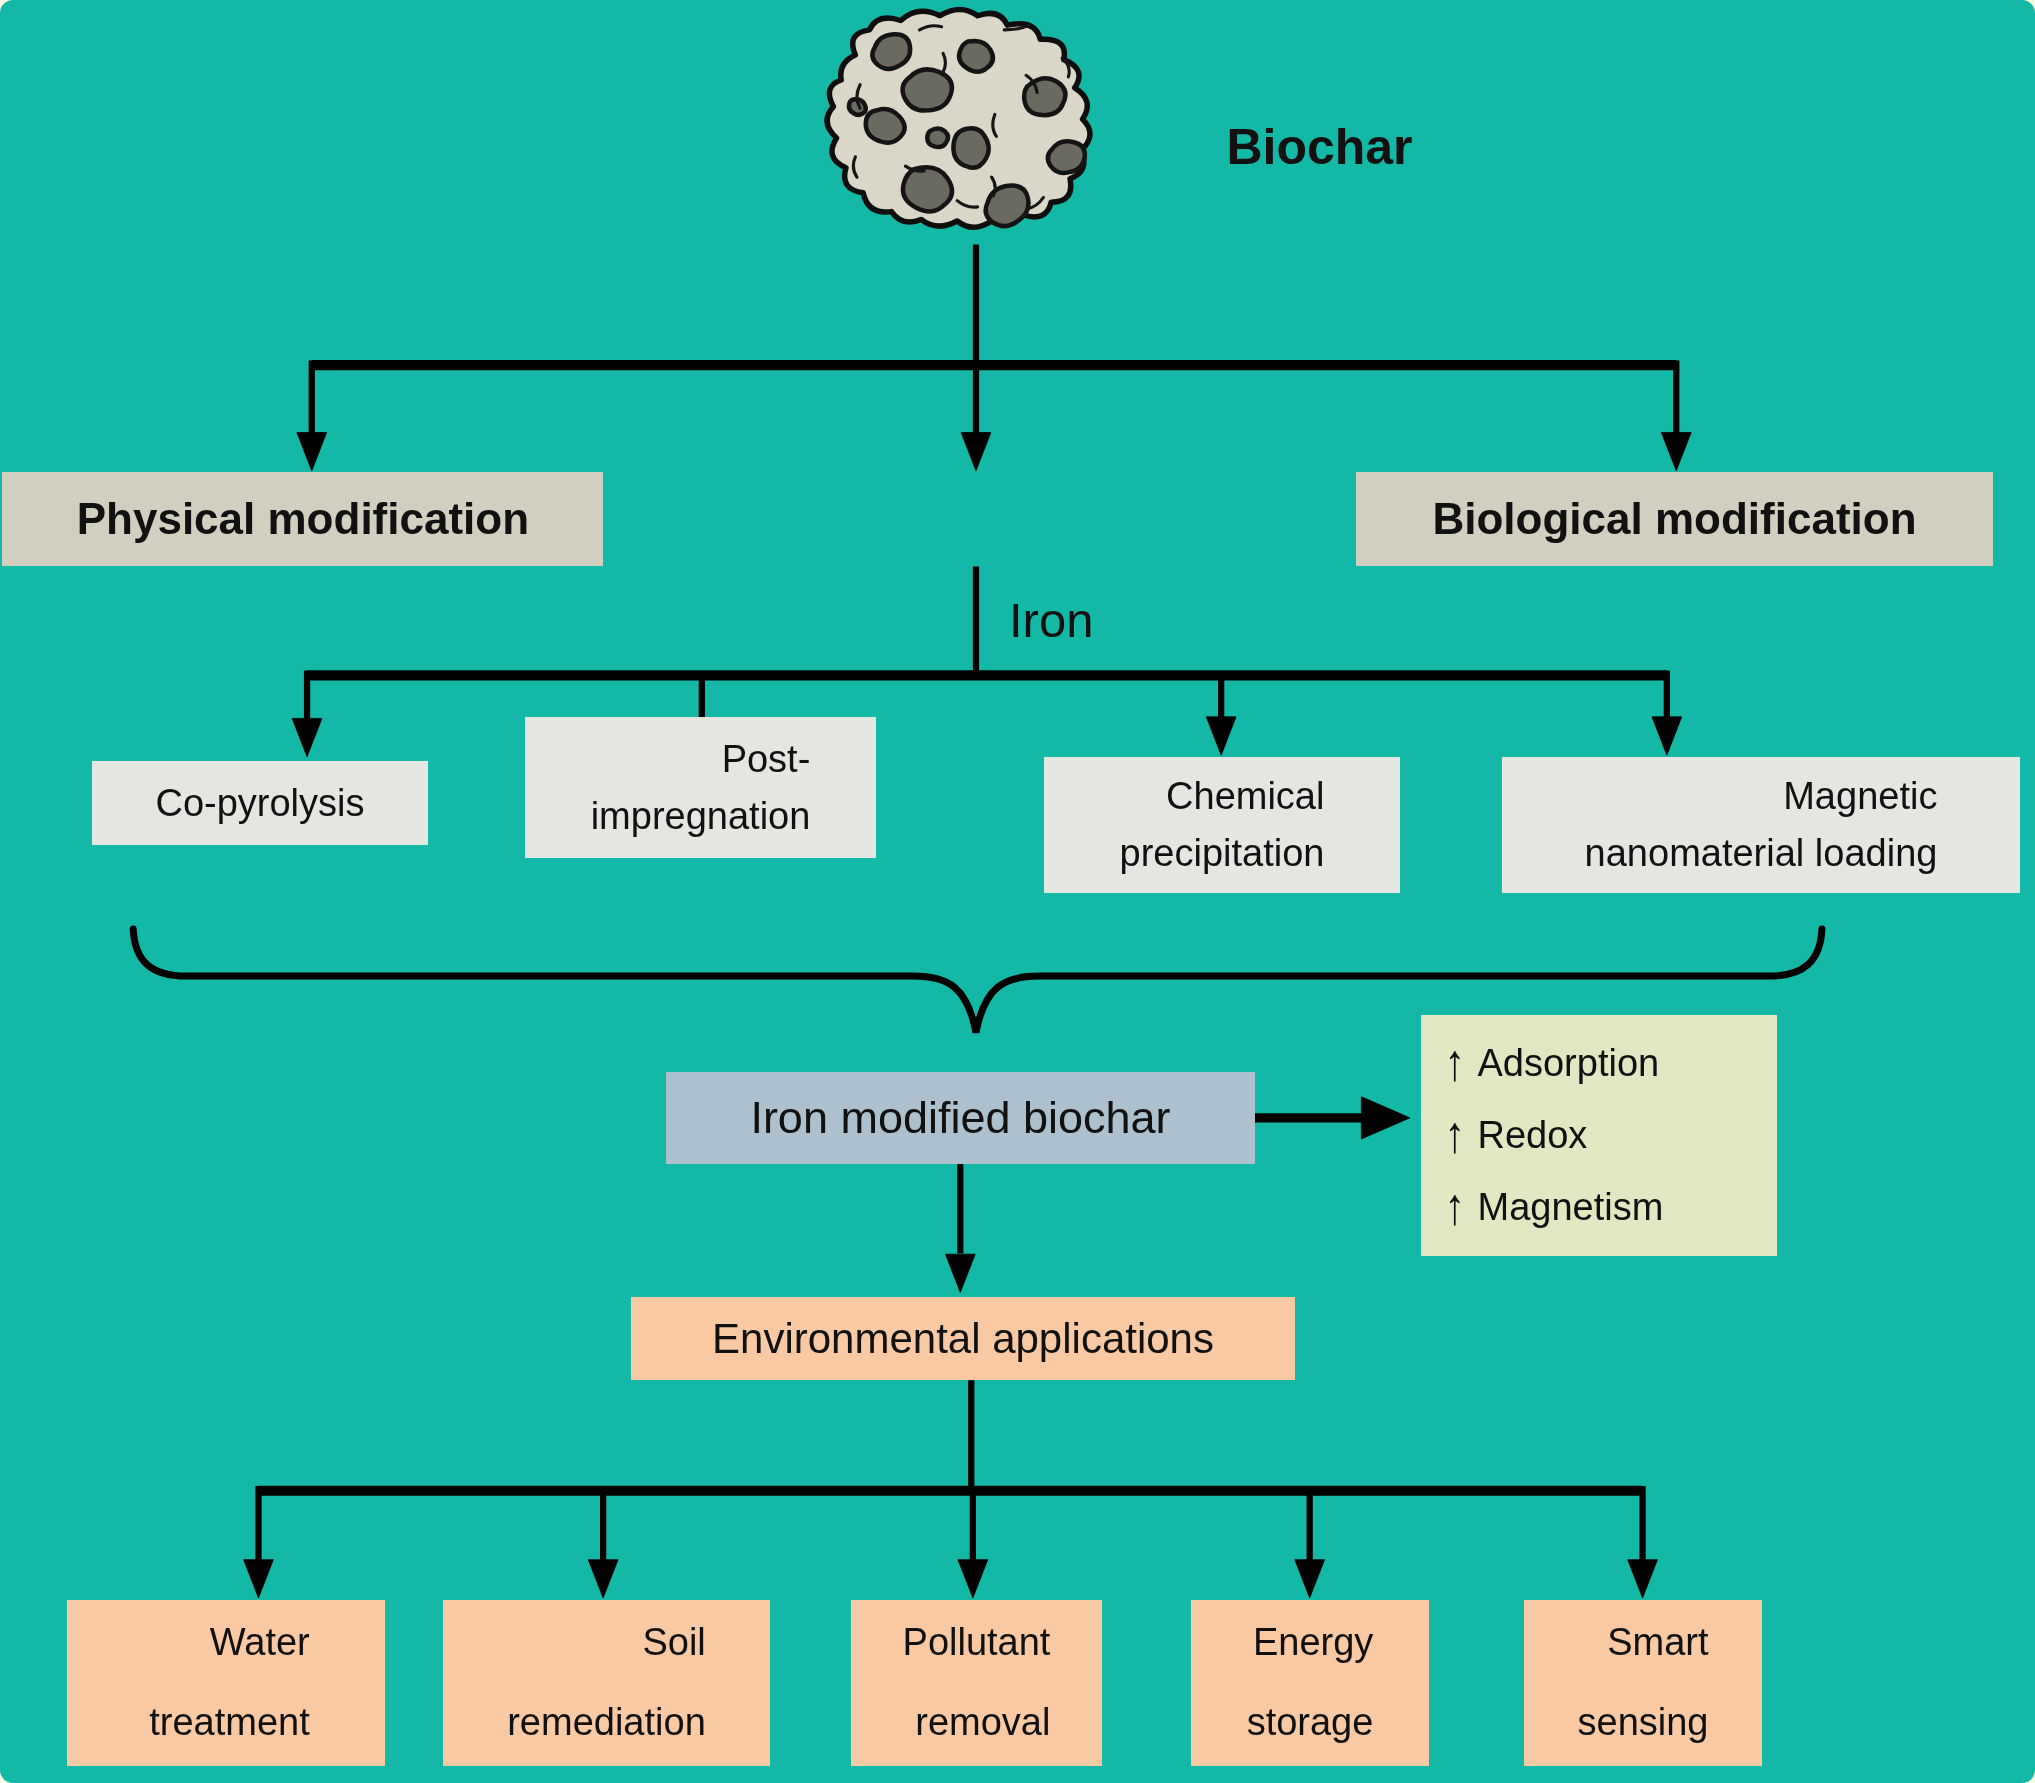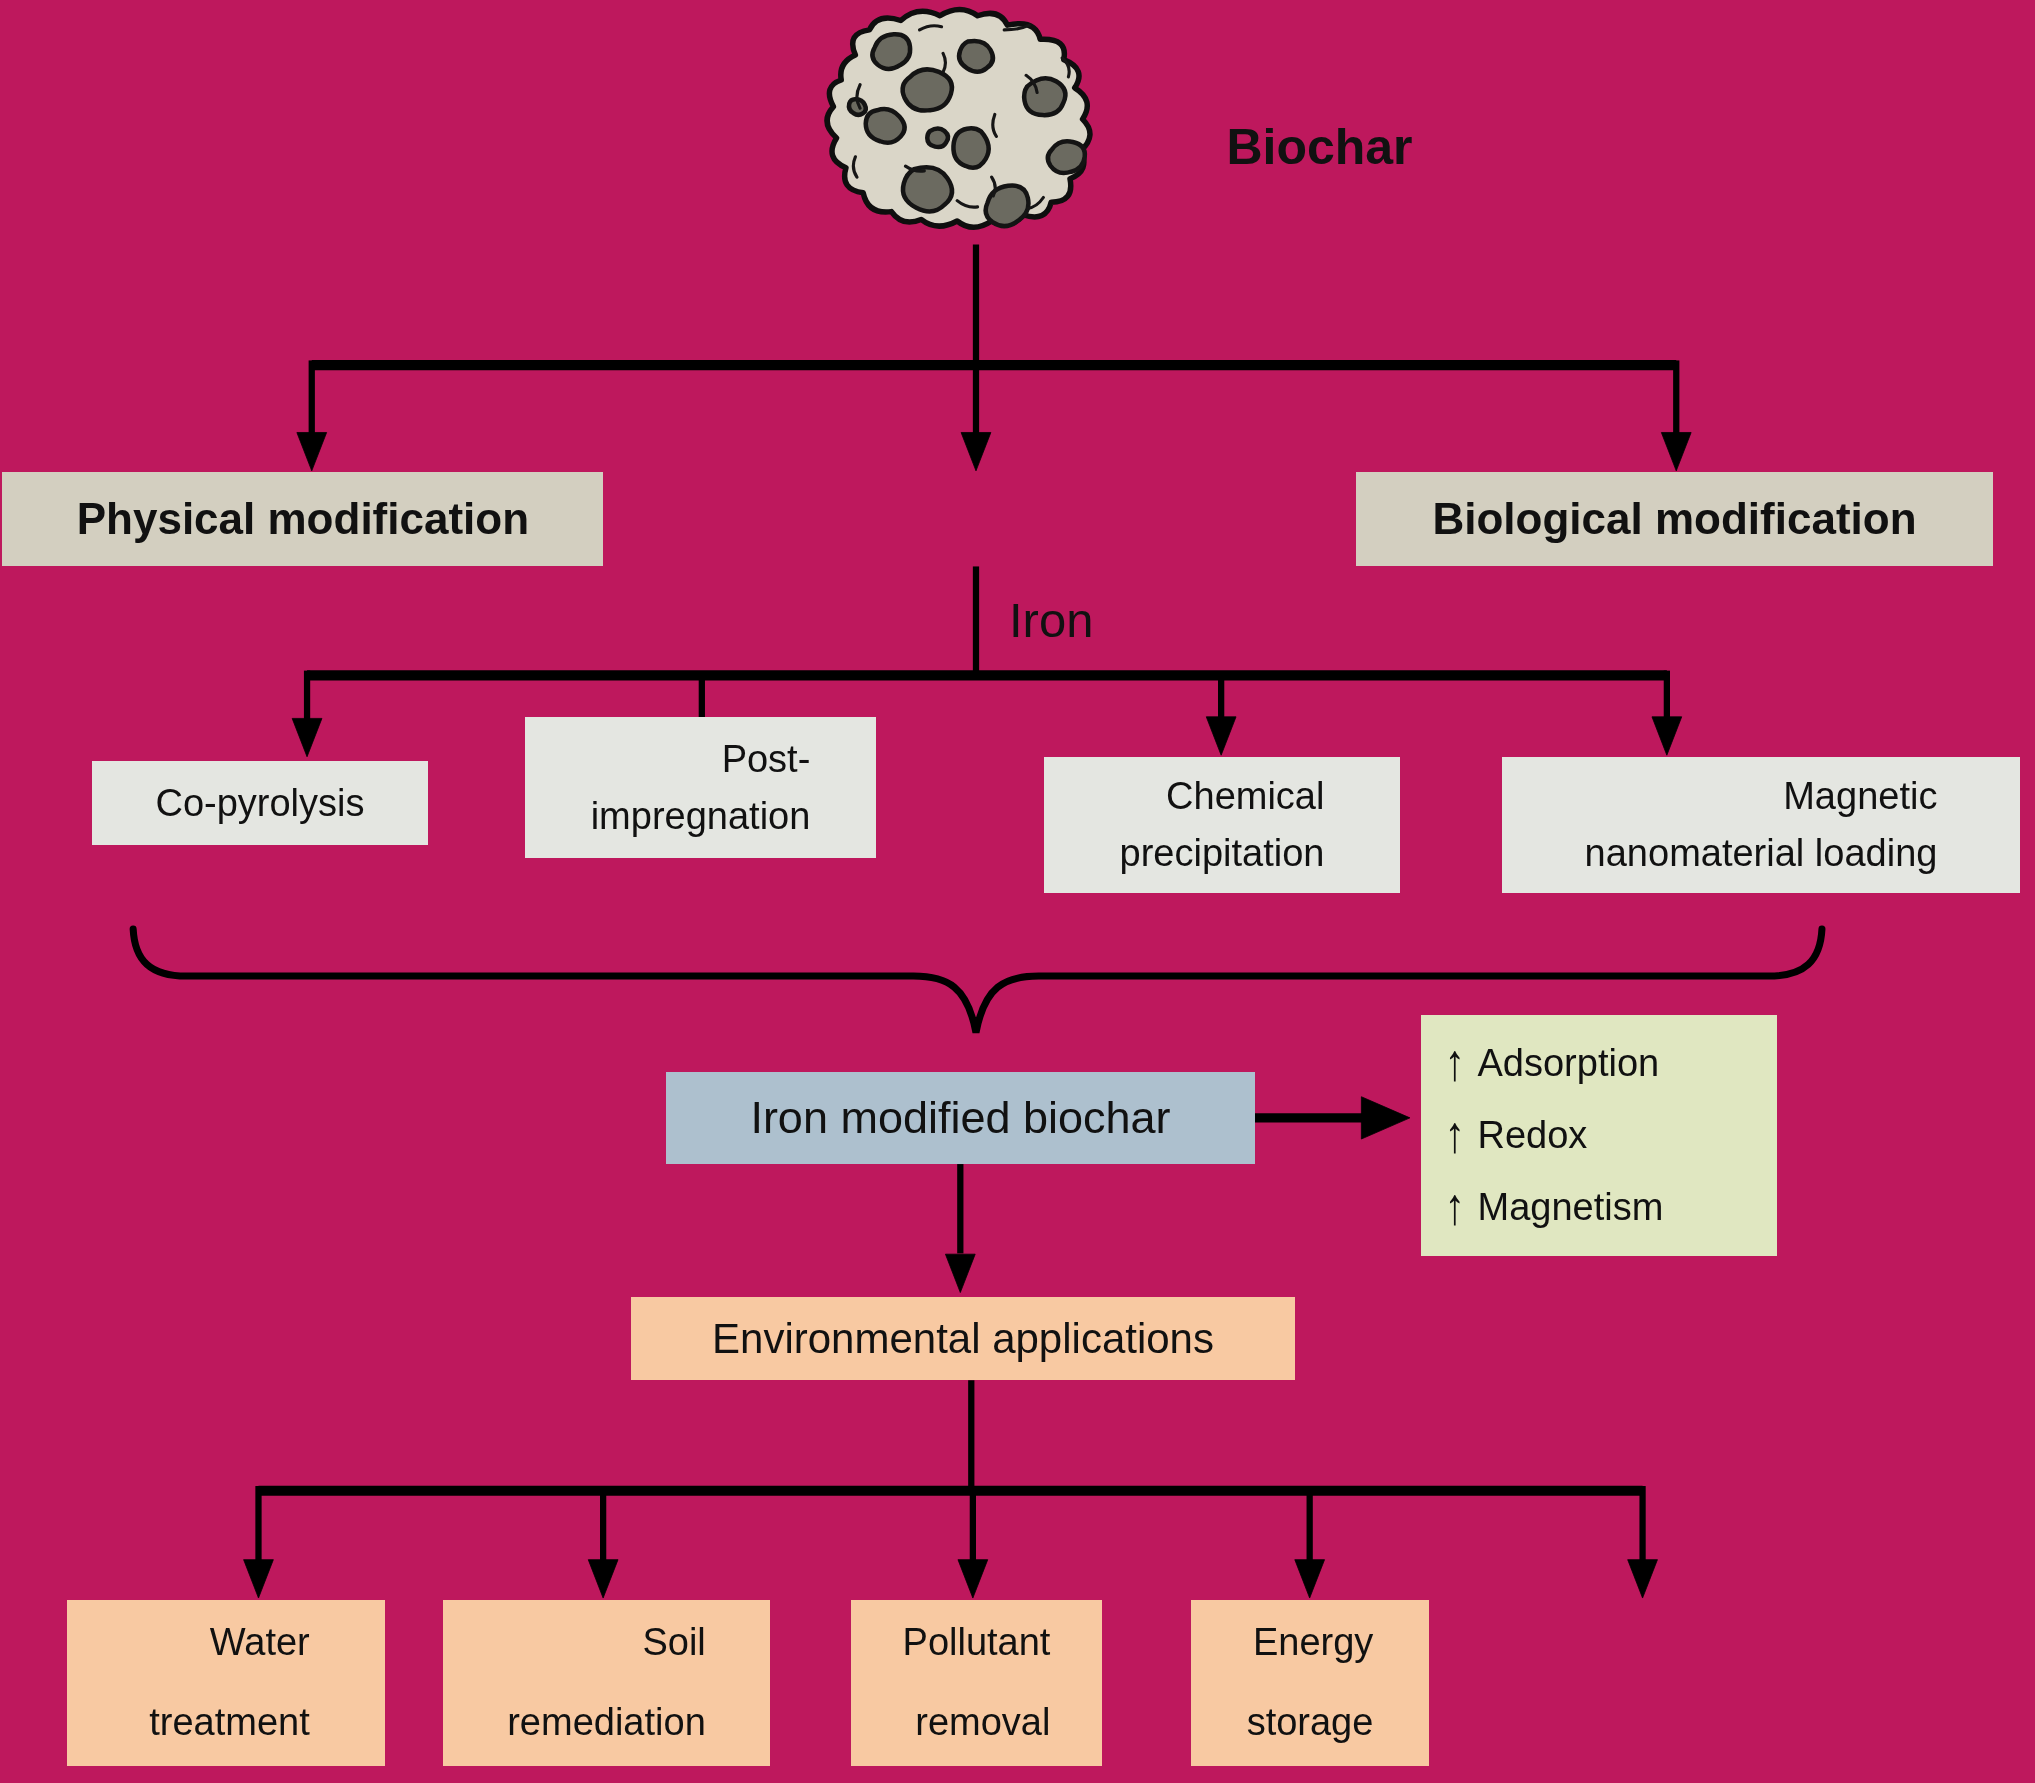--- a/index.html
+++ b/index.html
@@ -1,23 +1,24 @@
 <!DOCTYPE html>
 <html style="font-size:12.5px"><head>
 <meta charset="utf-8">
 <style>
   html, body { margin: 0; padding: 0; background: #fafae2; }
   #canvas {
     position: relative;
     width: 2035px;
     height: 1783px;
-    background: #be185d;
+    background: #14b8a6;
     font-family: "Liberation Sans", sans-serif;
     color: #111;
     overflow: hidden;
+    border-radius: 13px;
   }
   #connector-svg {
     position: absolute;
     left: 0; top: 0;
     width: 2035px; height: 1783px;
   }
   .box {
     position: absolute;
     display: flex;
     align-items: center;
@@ -204,15 +205,17 @@
   <div class="box env-box">Environmental applications</div>
 
   <div class="box app-box" style="left:67px; width:311px;padding-left:7px;">Water
 treatment</div>
   <div class="box app-box" style="left:443px; width:327px;">Soil
 remediation</div>
   <div class="box app-box" style="left:851px; width:251px;">Pollutant
 removal</div>
   <div class="box app-box" style="left:1191px; width:238px;">Energy
 storage</div>
+  <div class="box app-box" style="left:1524px; width:238px;">Smart
+sensing</div>
 
 </div>
 
 
 </body></html>

